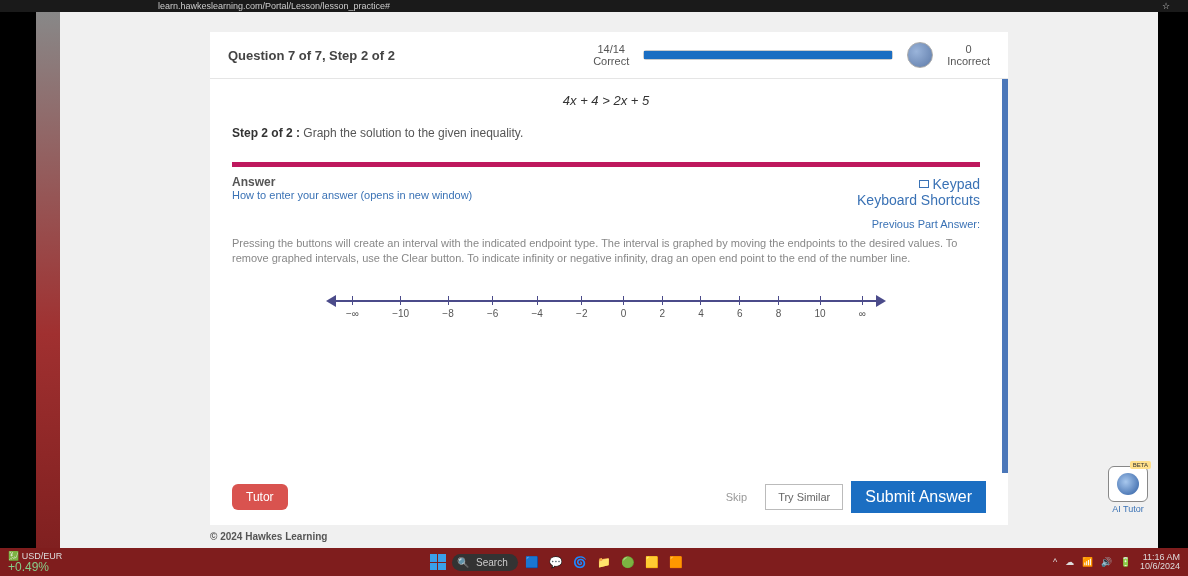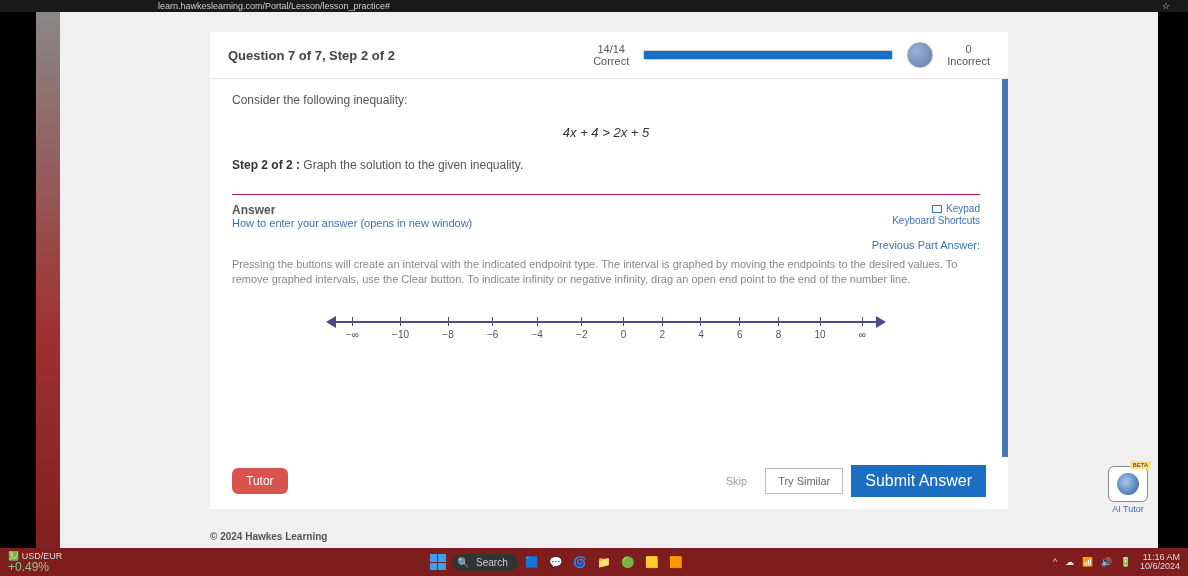--- a/index.html
+++ b/index.html
@@ -71,25 +71,25 @@
     border-right: 6px solid #4b77b9;
     flex: 1;
     position: relative;
   }
   .prompt-line { margin-bottom: 18px; }
   .equation { text-align: center; font-style: italic; font-size: 13px; color: #333; margin-bottom: 18px; }
   .step-line { font-size: 12px; color: #555; margin-bottom: 22px; }
   .step-line b { color: #333; }
   .ans-header {
     display: flex; justify-content: space-between; align-items: flex-start;
-    border-top: 1px solid #be185d; padding-top: 8px; margin-bottom: 4px;
+    border-top: 5px solid #be185d; padding-top: 8px; margin-bottom: 4px;
   }
   .ans-left .t { font-size: 12px; color: #555; font-weight: 600; }
   .ans-left .h { font-size: 11px; color: #3a72b5; cursor: pointer; }
-  .ans-right { text-align: right; font-size: 10px; color: #3a72b5; }
+  .ans-right { text-align: right; font-size: 14px; color: #3a72b5; }
   .ans-right .kp { display: inline-flex; align-items: center; gap: 4px; cursor: pointer; }
   .kp-icon { width: 10px; height: 8px; border: 1px solid #3a72b5; display: inline-block; }
   .prev-part { text-align: right; font-size: 11px; color: #3a72b5; margin: 10px 0 6px 0; cursor: pointer; }
   .instr { font-size: 11px; color: #888; line-height: 1.35; margin-bottom: 24px; }
   .numline-wrap {
     display: flex; justify-content: center; margin: 10px 0 20px 0;
   }
   .numline {
     position: relative; width: 580px; height: 40px;
   }
@@ -118,21 +118,21 @@
   .skip-link { font-size: 11px; color: #999; padding: 6px 10px; cursor: pointer; }
   .try-btn {
     background: #fff; border: 1px solid #bbb; color: #666;
     padding: 6px 12px; font-size: 11px; cursor: pointer;
   }
   .submit-btn {
     background: #1b6ec2; color: #fff; border: none;
     padding: 7px 14px; font-size: 16px; cursor: pointer;
   }
   .copyright {
-    padding: 22px 0 6px 150px; font-size: 10px; font-weight: 600; color: #555;
+    padding: 6px 0 6px 150px; font-size: 10px; font-weight: 600; color: #555;
   }
   .ai-tutor {
     position: absolute; right: 6px; bottom: 34px;
     width: 48px; text-align: center; font-size: 9px; color: #3a72b5;
   }
   .ai-tutor .badge {
     width: 40px; height: 36px; margin: 0 auto 2px;
     background: #fff; border: 1px solid #888; border-radius: 6px;
     position: relative; display: flex; align-items: center; justify-content: center;
   }
@@ -199,21 +199,20 @@
         <div class="progress-fill"></div>
       </div>
       <div class="circle-icon"></div>
       <div class="score-box">
         <div>0</div>
         <div>Incorrect</div>
       </div>
     </div>
 
     <div class="q-body">
-      <div class="prompt-line">Consider the following inequality:</div>
       <div class="equation">4x + 4 &gt; 2x + 5</div>
       <div class="step-line">
         <b>Step 2 of 2 :</b><span> Graph the solution to the given inequality.</span>
       </div>
 
       <div class="ans-header">
         <div class="ans-left">
           <div class="t">Answer</div>
           <div class="h">How to enter your answer (opens in new window)</div>
         </div>

